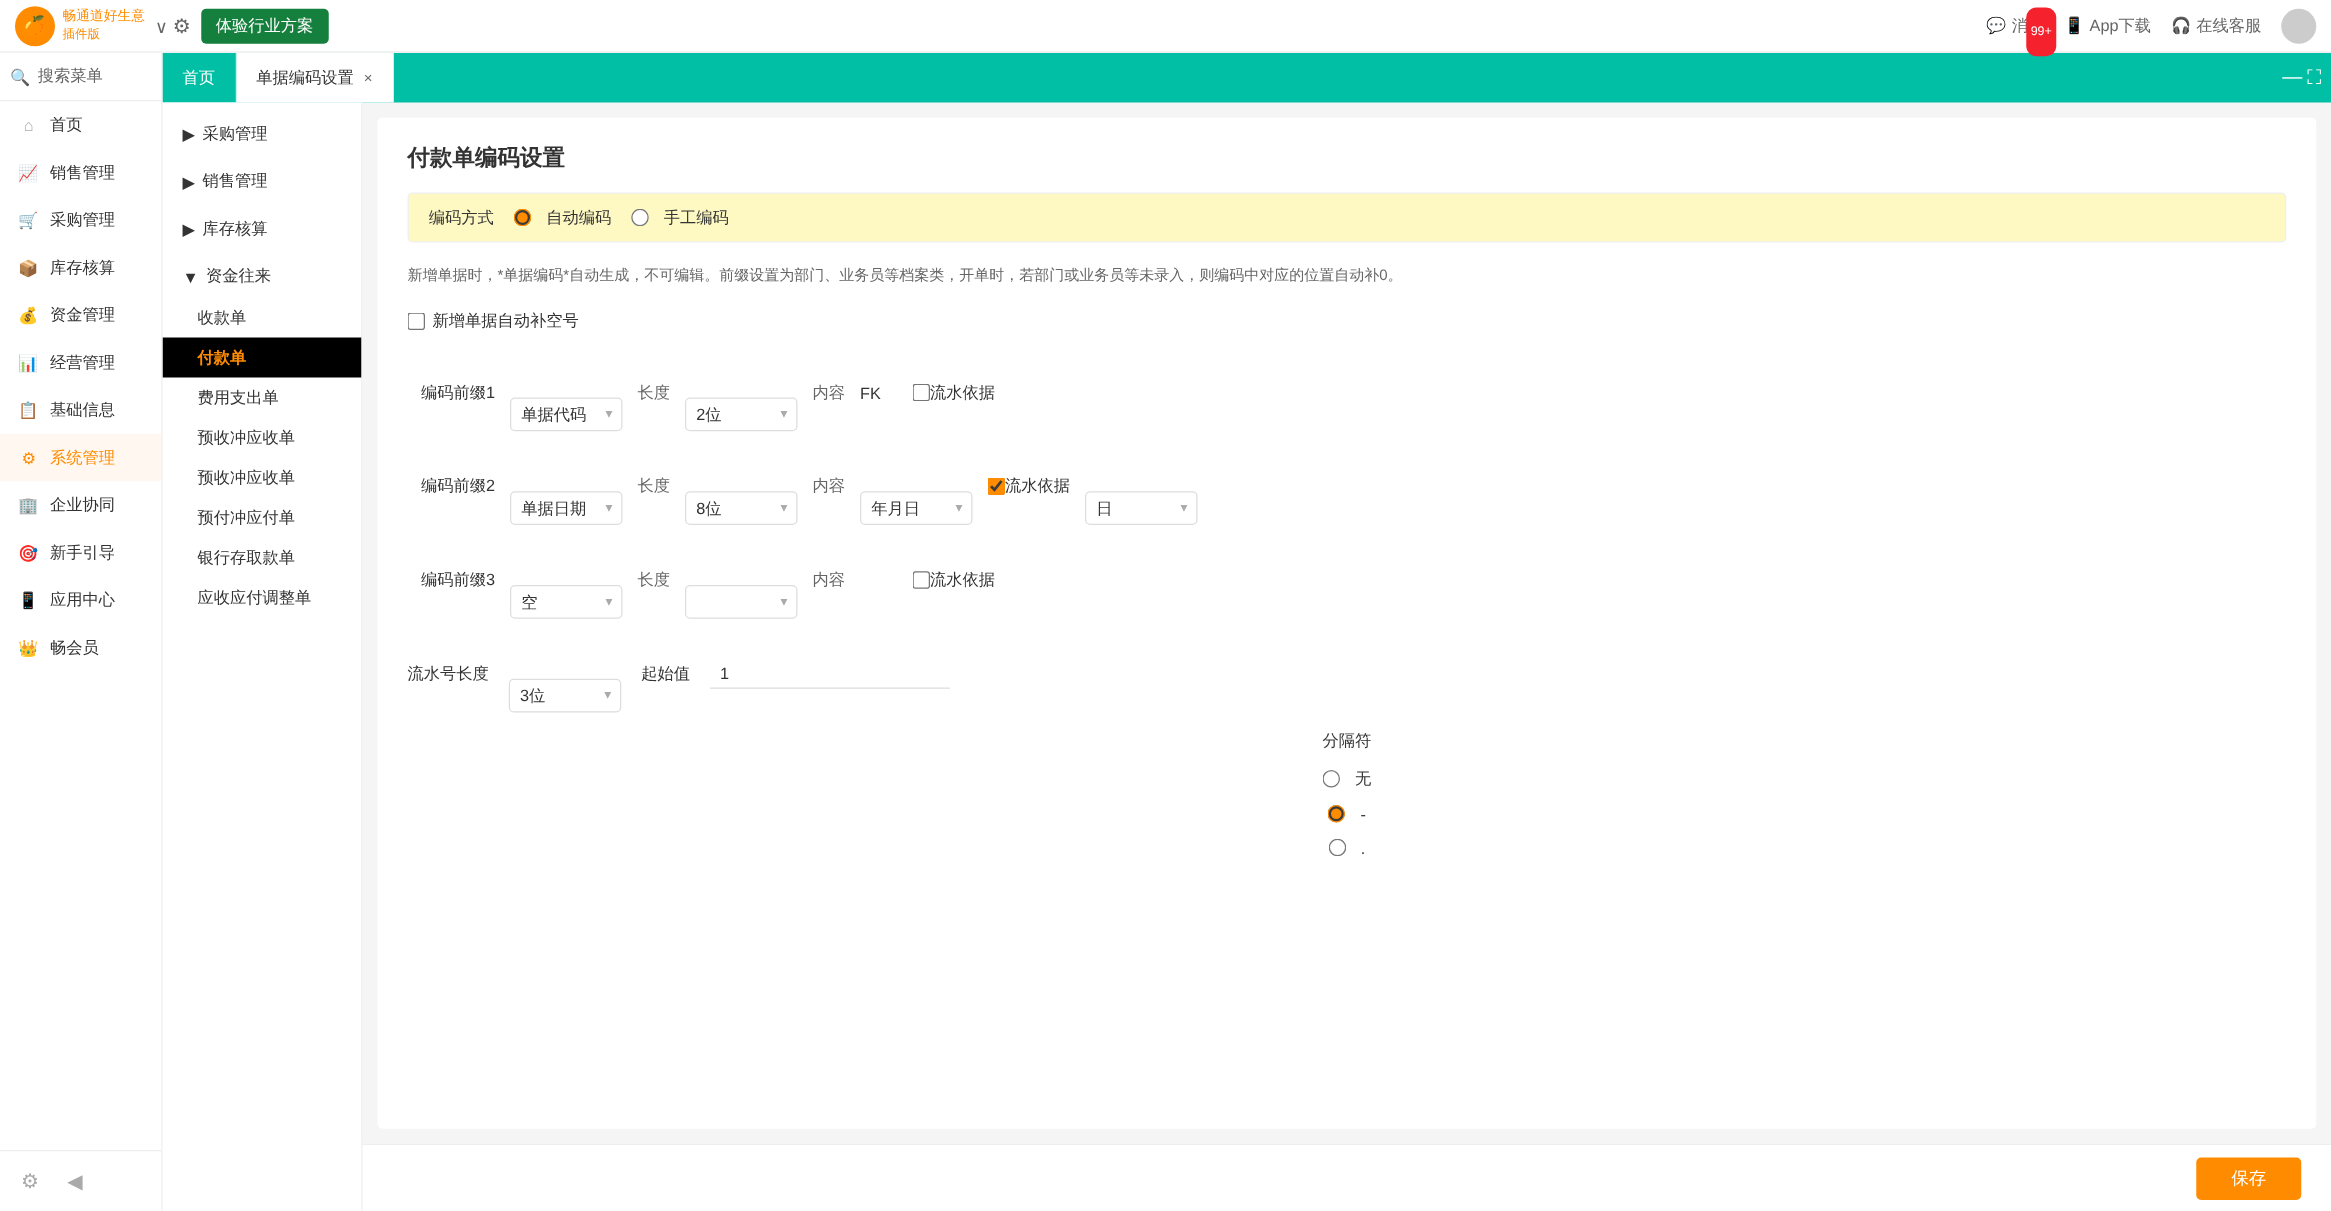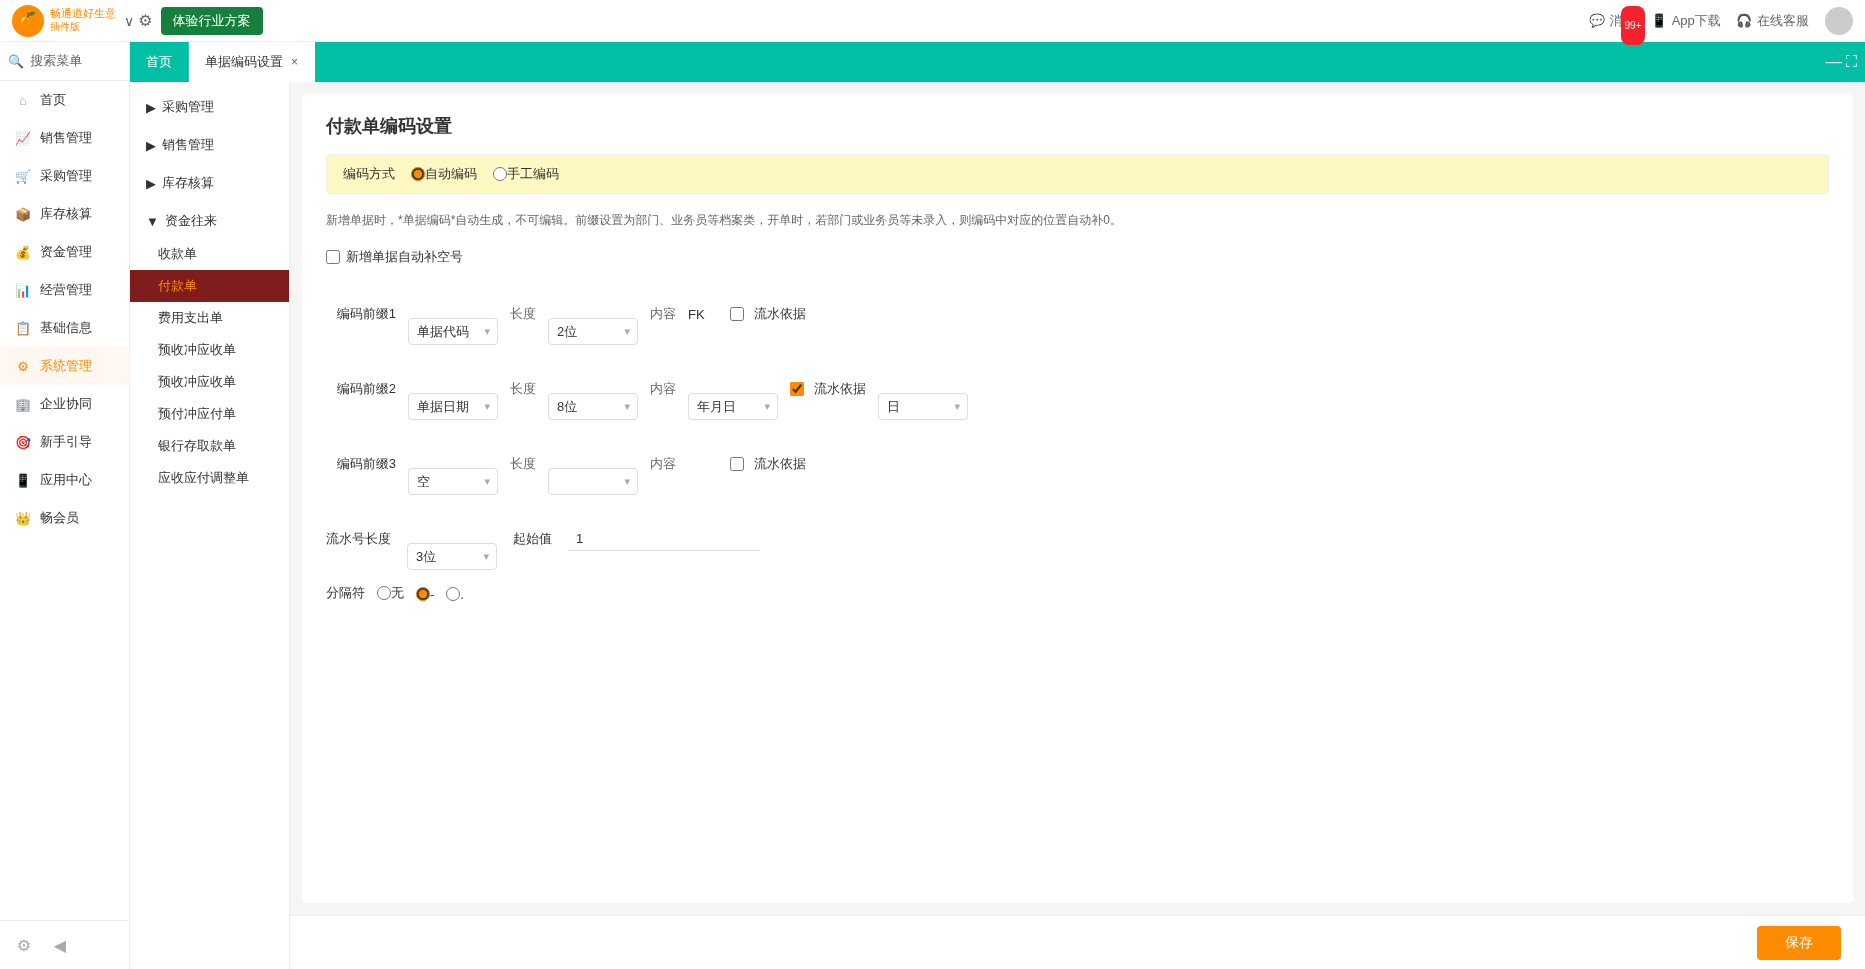--- a/index.html
+++ b/index.html
@@ -98,21 +98,21 @@
       display: flex;
       align-items: center;
       gap: 6px;
     }
     .sub-sidebar-child {
       padding: 7px 16px 7px 28px;
       font-size: 13px;
       color: #333;
       cursor: pointer;
     }
-    .sub-sidebar-child.active { background: #7f1d1d; color: #ff8c00; font-weight: 400; }
+    .sub-sidebar-child.active { background: #000000; color: #ff8c00; font-weight: 700; }
 
     
     .main-panel {
       flex: 1;
       padding: 20px 24px;
       background: #fff;
       margin: 12px;
       border-radius: 4px;
       overflow-y: auto;
     }
@@ -124,21 +124,21 @@
       border: 1px solid #eee;
       padding: 10px 16px;
       border-radius: 4px;
       margin-bottom: 16px;
       display: flex;
       align-items: center;
       gap: 16px;
       font-size: 13px;
       color: #333;
     }
-    .radio-option { display: flex; align-items: center; gap: 0; cursor: pointer; }
+    .radio-option { display: flex; align-items: center; gap: 12px; cursor: pointer; }
 
     .info-text { font-size: 12px; color: #666; margin-bottom: 16px; line-height: 1.8; }
 
     
     .code-preview {
       border: 2px dashed #f5a87b;
       background: #fff8f3;
       border-radius: 6px;
       padding: 20px 24px;
       display: inline-block;
@@ -151,35 +151,35 @@
 
     
     .auto-fill-row { display: flex; align-items: center; gap: 6px; margin-bottom: 18px; font-size: 13px; color: #333; }
 
     
     .form-row { display: flex; align-items: center; gap: 12px; margin-bottom: 14px; font-size: 13px; color: #333; flex-wrap: wrap; }
     .form-label { width: 70px; text-align: right; color: #333; flex-shrink: 0; }
     .length-label { color: #666; flex-shrink: 0; }
     .content-label { color: #666; flex-shrink: 0; }
     .content-value { color: #333; font-size: 13px; min-width: 30px; }
-    .checkbox-item { display: flex; align-items: center; gap: 10px; color: #333; font-size: 13px; }
+    .checkbox-item { display: flex; align-items: center; gap: 0; color: #333; font-size: 13px; }
 
     
     .serial-row { display: flex; align-items: center; gap: 16px; margin-bottom: 14px; font-size: 13px; color: #333; }
     .serial-input {
       border: none;
       border-bottom: 1px solid #ddd;
       padding: 4px 8px;
       font-size: 13px;
       min-width: 60px;
       color: #333;
     }
 
     
-    .separator-row { display: flex; align-items: flex-end; gap: 12px; font-size: 13px; color: #333; margin-bottom: 14px; }
+    .separator-row { display: flex; align-items: center; gap: 12px; font-size: 13px; color: #333; margin-bottom: 14px; flex-direction: column; }
 
     
     .bottom-bar {
       height: 54px;
       background: #fff;
       border-top: 1px solid #eee;
       display: flex;
       align-items: center;
       justify-content: flex-end;
       padding: 0 24px;

